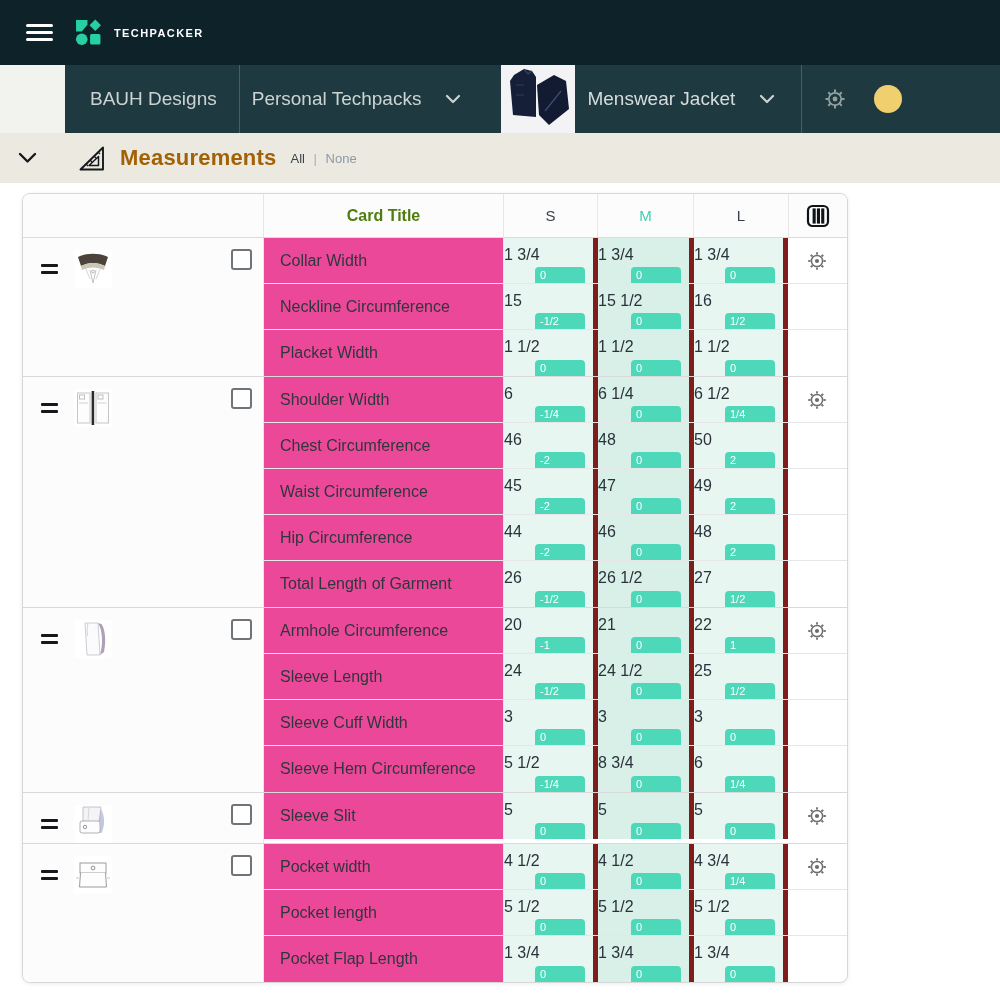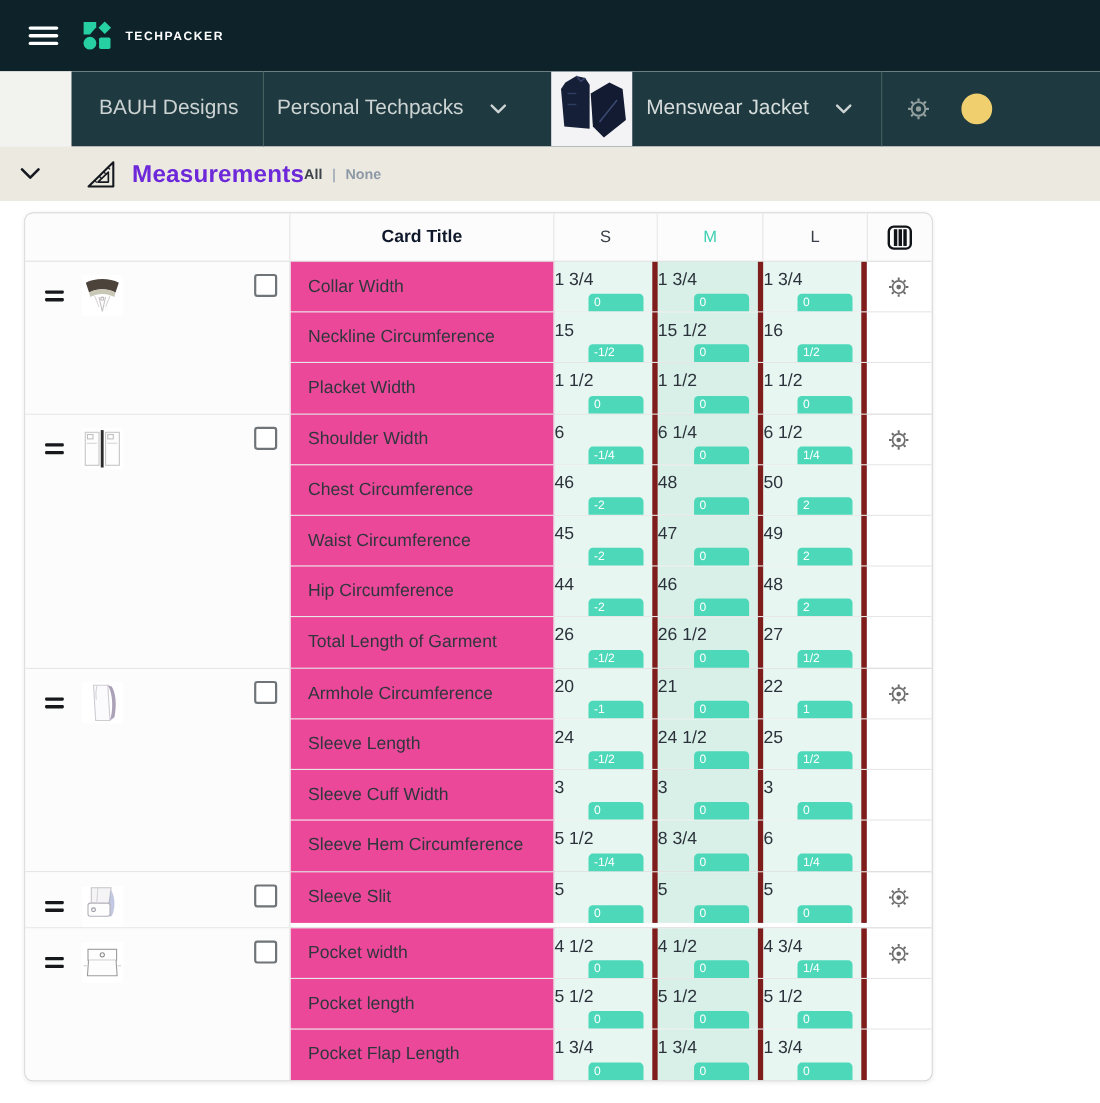--- a/index.html
+++ b/index.html
@@ -24,35 +24,35 @@
   .ctx-btn .chev { margin-left:24px; }
   .jacket-thumb { width:74px; height:68px; margin-left:18px; flex:0 0 auto; cursor:pointer; }
   .ctx-techpack { padding:0 26px 0 12px; color:#d6dcdb; }
   .ctx-gear { margin:0 0 0 20px; padding:0 2px; cursor:pointer; display:flex; }
   .avatar { width:28px; height:28px; border-radius:50%; background:var(--avatar,#f0cf6e); margin:0 29px 0 26px; cursor:pointer; flex:0 0 auto; }
 
   
   .sectionbar { height:50px; background:var(--sectionbar,#ece9e0); display:flex; align-items:center; padding-left:18px; }
   .collapse-btn { display:flex; cursor:pointer; }
   .ruler { margin-left:40px; display:flex; }
-  .sec-title { margin-left:14px; font-size:22px; font-weight:600; color:#6d28d9; letter-spacing:.2px; }
-  .allnone { font-size:13px; font-weight:700; }
+  .sec-title { margin-left:14px; font-size:22px; font-weight:600; color:#a16207; letter-spacing:.2px; }
+  .allnone { margin-left:14px; font-size:13px; font-weight:400; }
   .allnone .all { color:#3c434b; cursor:pointer; }
   .allnone .sep { color:#a7b0ba; margin:0 5px; }
   .allnone .none { color:#8d99a6; cursor:pointer; }
 
   
   .main { padding:10px 0 0 22px; background:#fff; }
   .card { width:826px; border:1px solid #d7d7d7; border-radius:8px; background:#fff;
           box-shadow:0 1px 4px rgba(0,0,0,.08); overflow:hidden; }
 
   .thead { display:flex; height:44px; background:#fcfcfc; border-bottom:1px solid #dcdcdc; }
   .h-card  { width:241px; border-right:1px solid #e6e6e6; }
   .h-title { width:240px; border-right:1px solid #e6e6e6; text-align:center; line-height:43px;
-             font-weight:bold; font-size:16px; color:#0f172a; }
+             font-weight:bold; font-size:16px; color:#4d7c0f; }
   .h-size  { width:94px; border-right:1px solid #e6e6e6; text-align:center; line-height:43px;
              font-size:15px; color:#394049; cursor:pointer; }
   .h-size.base { width:96px; color:var(--baseteal,#3ecfb2); }
   .h-size.lst { width:95px; }
   .h-tools { width:58px; display:flex; align-items:center; justify-content:center; }
 
   .group { display:flex; }
   .group + .group { border-top:1px solid #d9d9d9; }
   .cardcell { width:241px; border-right:1px solid #e6e6e6; position:relative; background:#fcfcfc;
               padding:10px 0 0 18px; display:flex; align-items:flex-start; }

